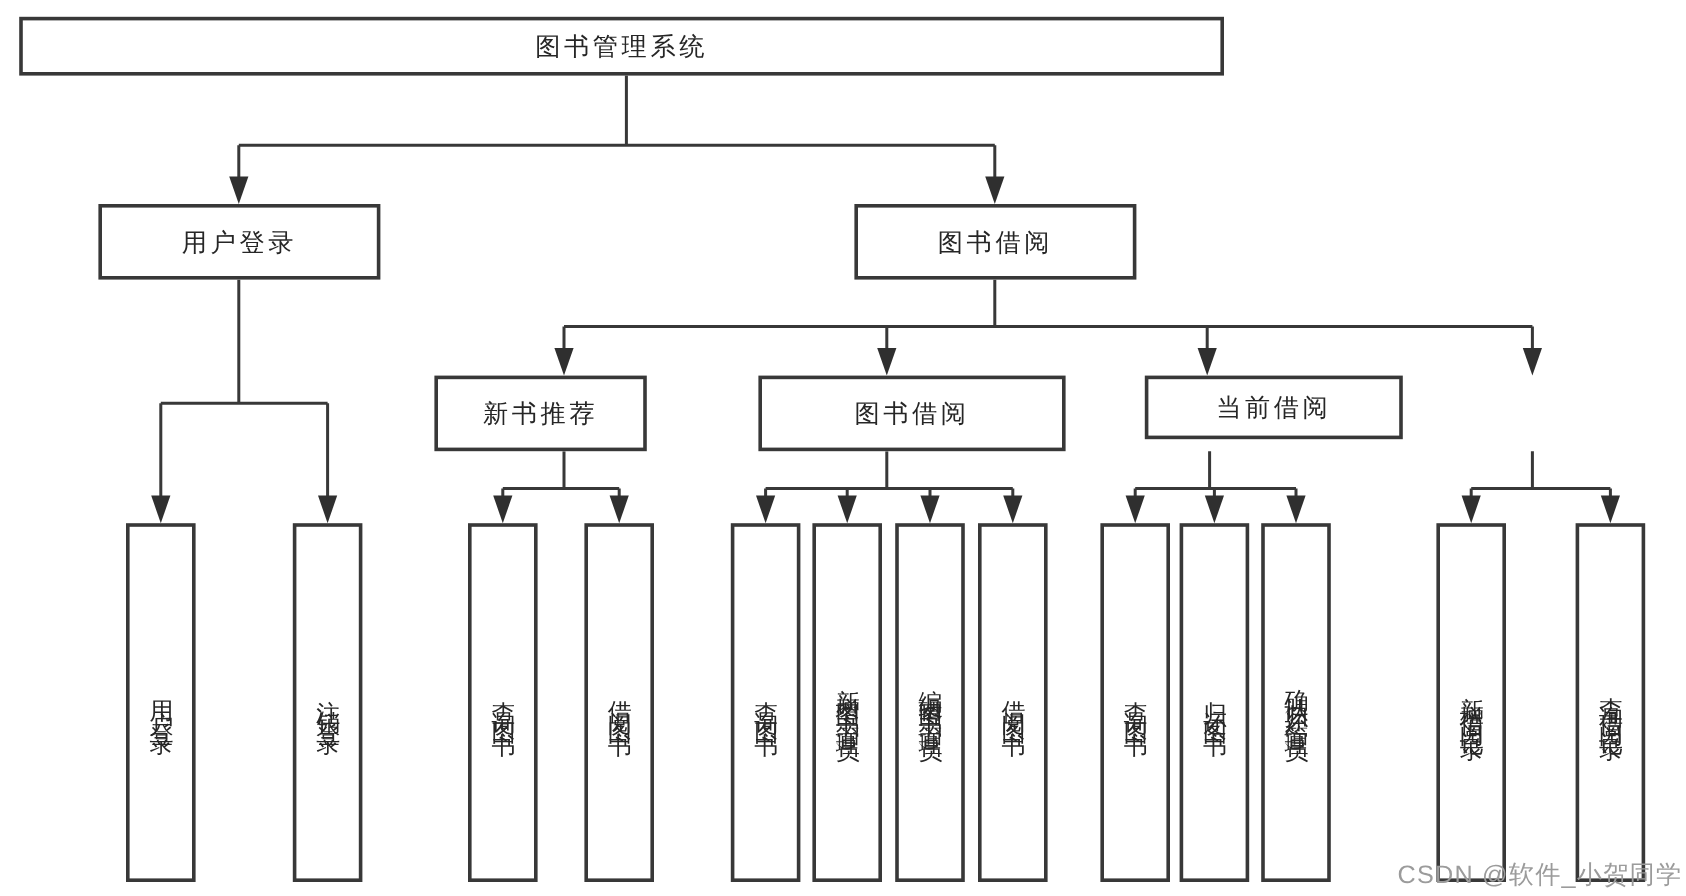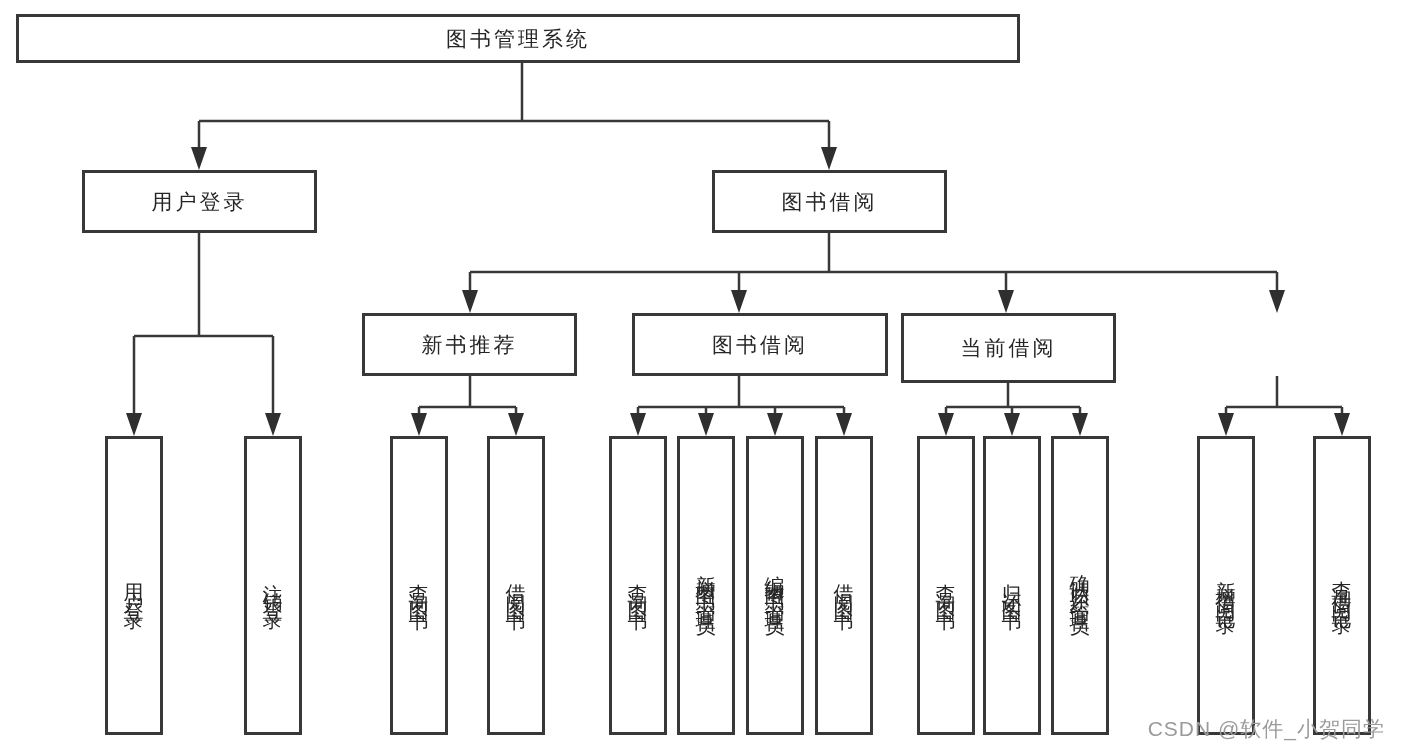--- a/index.html
+++ b/index.html
@@ -41,21 +41,21 @@
   .lbl.v {
     writing-mode: vertical-rl;
     text-orientation: mixed;
     font-size: 20px;
     line-height: 1;
     letter-spacing: 9px;
     white-space: nowrap;
   }
   .watermark {
     position: absolute;
-    right: 20px;
+    right: 3px;
     bottom: 4px;
     font-size: 21px;
     letter-spacing: 1px;
     color: #9b9b9b;
     white-space: nowrap;
   }
 </style>
 </head>
 <body>
 
@@ -96,27 +96,27 @@
     <span class="lbl">图书管理系统</span>
   </div>
 
   <div class="box" style="left:82px;top:170px;width:235px;height:63px">
     <span class="lbl">用户登录</span>
   </div>
   <div class="box" style="left:712px;top:170px;width:235px;height:63px">
     <span class="lbl">图书借阅</span>
   </div>
 
-  <div class="box" style="left:362px;top:313px;width:215px;height:63px">
+  <div class="box" style="left:362px;top:313px;width:177px;height:63px">
     <span class="lbl">新书推荐</span>
   </div>
   <div class="box" style="left:632px;top:313px;width:256px;height:63px">
     <span class="lbl">图书借阅</span>
   </div>
-  <div class="box" style="left:901px;top:313px;width:215px;height:70px">
+  <div class="box" style="left:954px;top:313px;width:215px;height:53px">
     <span class="lbl">当前借阅</span>
   </div>
 
   <div class="box" style="left:105px;top:436px;width:58px;height:299px">
     <span class="lbl v">用户登录</span>
   </div>
   <div class="box" style="left:244px;top:436px;width:58px;height:299px">
     <span class="lbl v">注销登录</span>
   </div>
 

